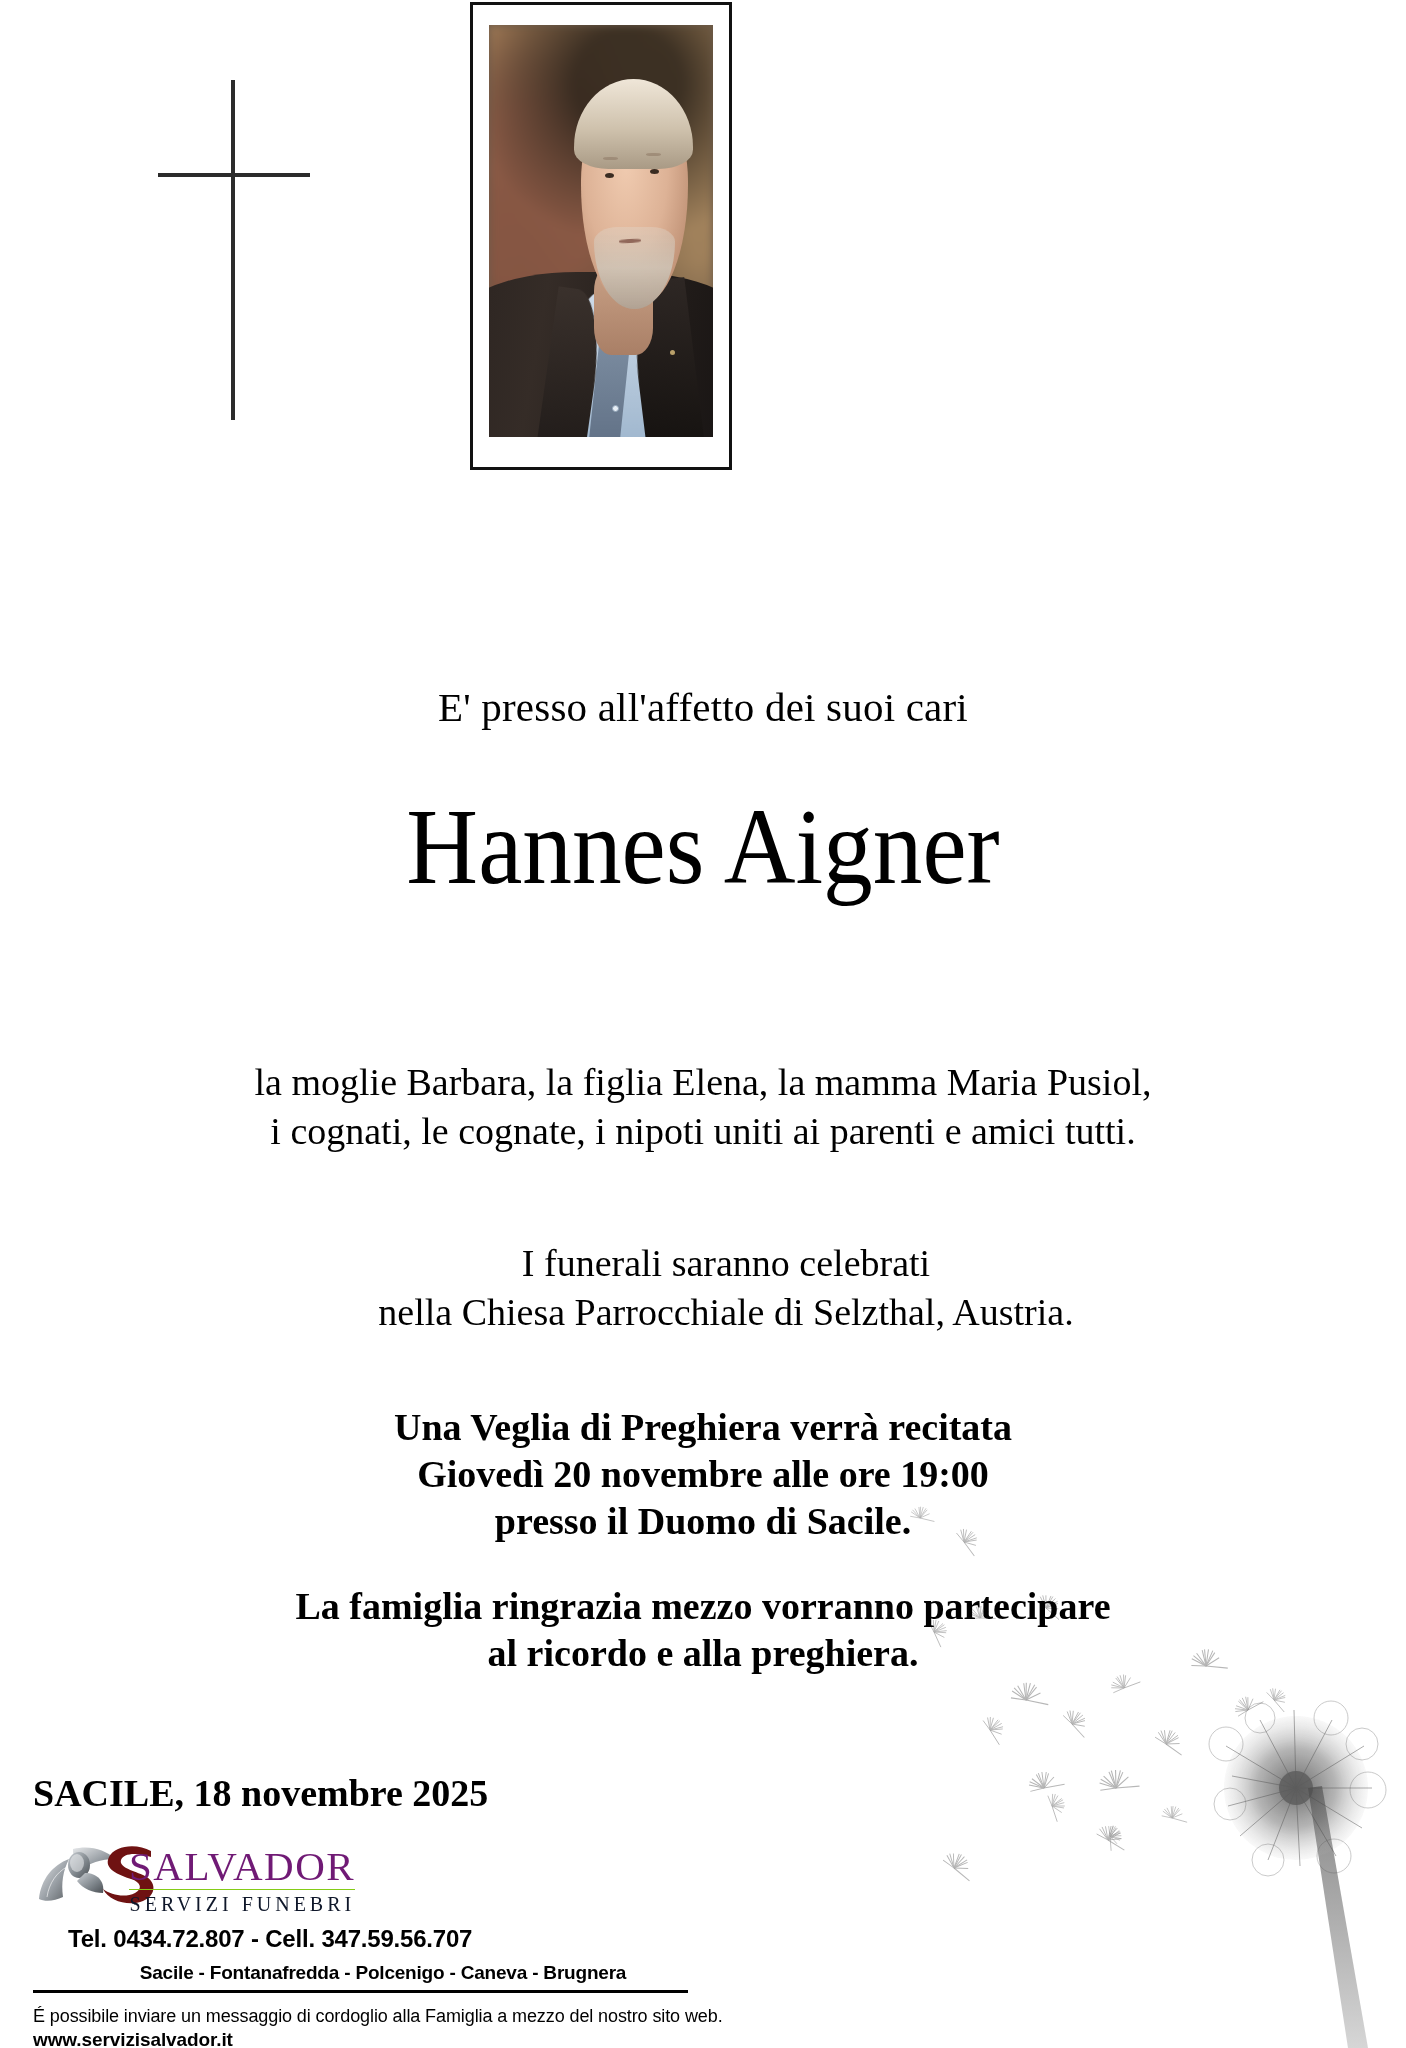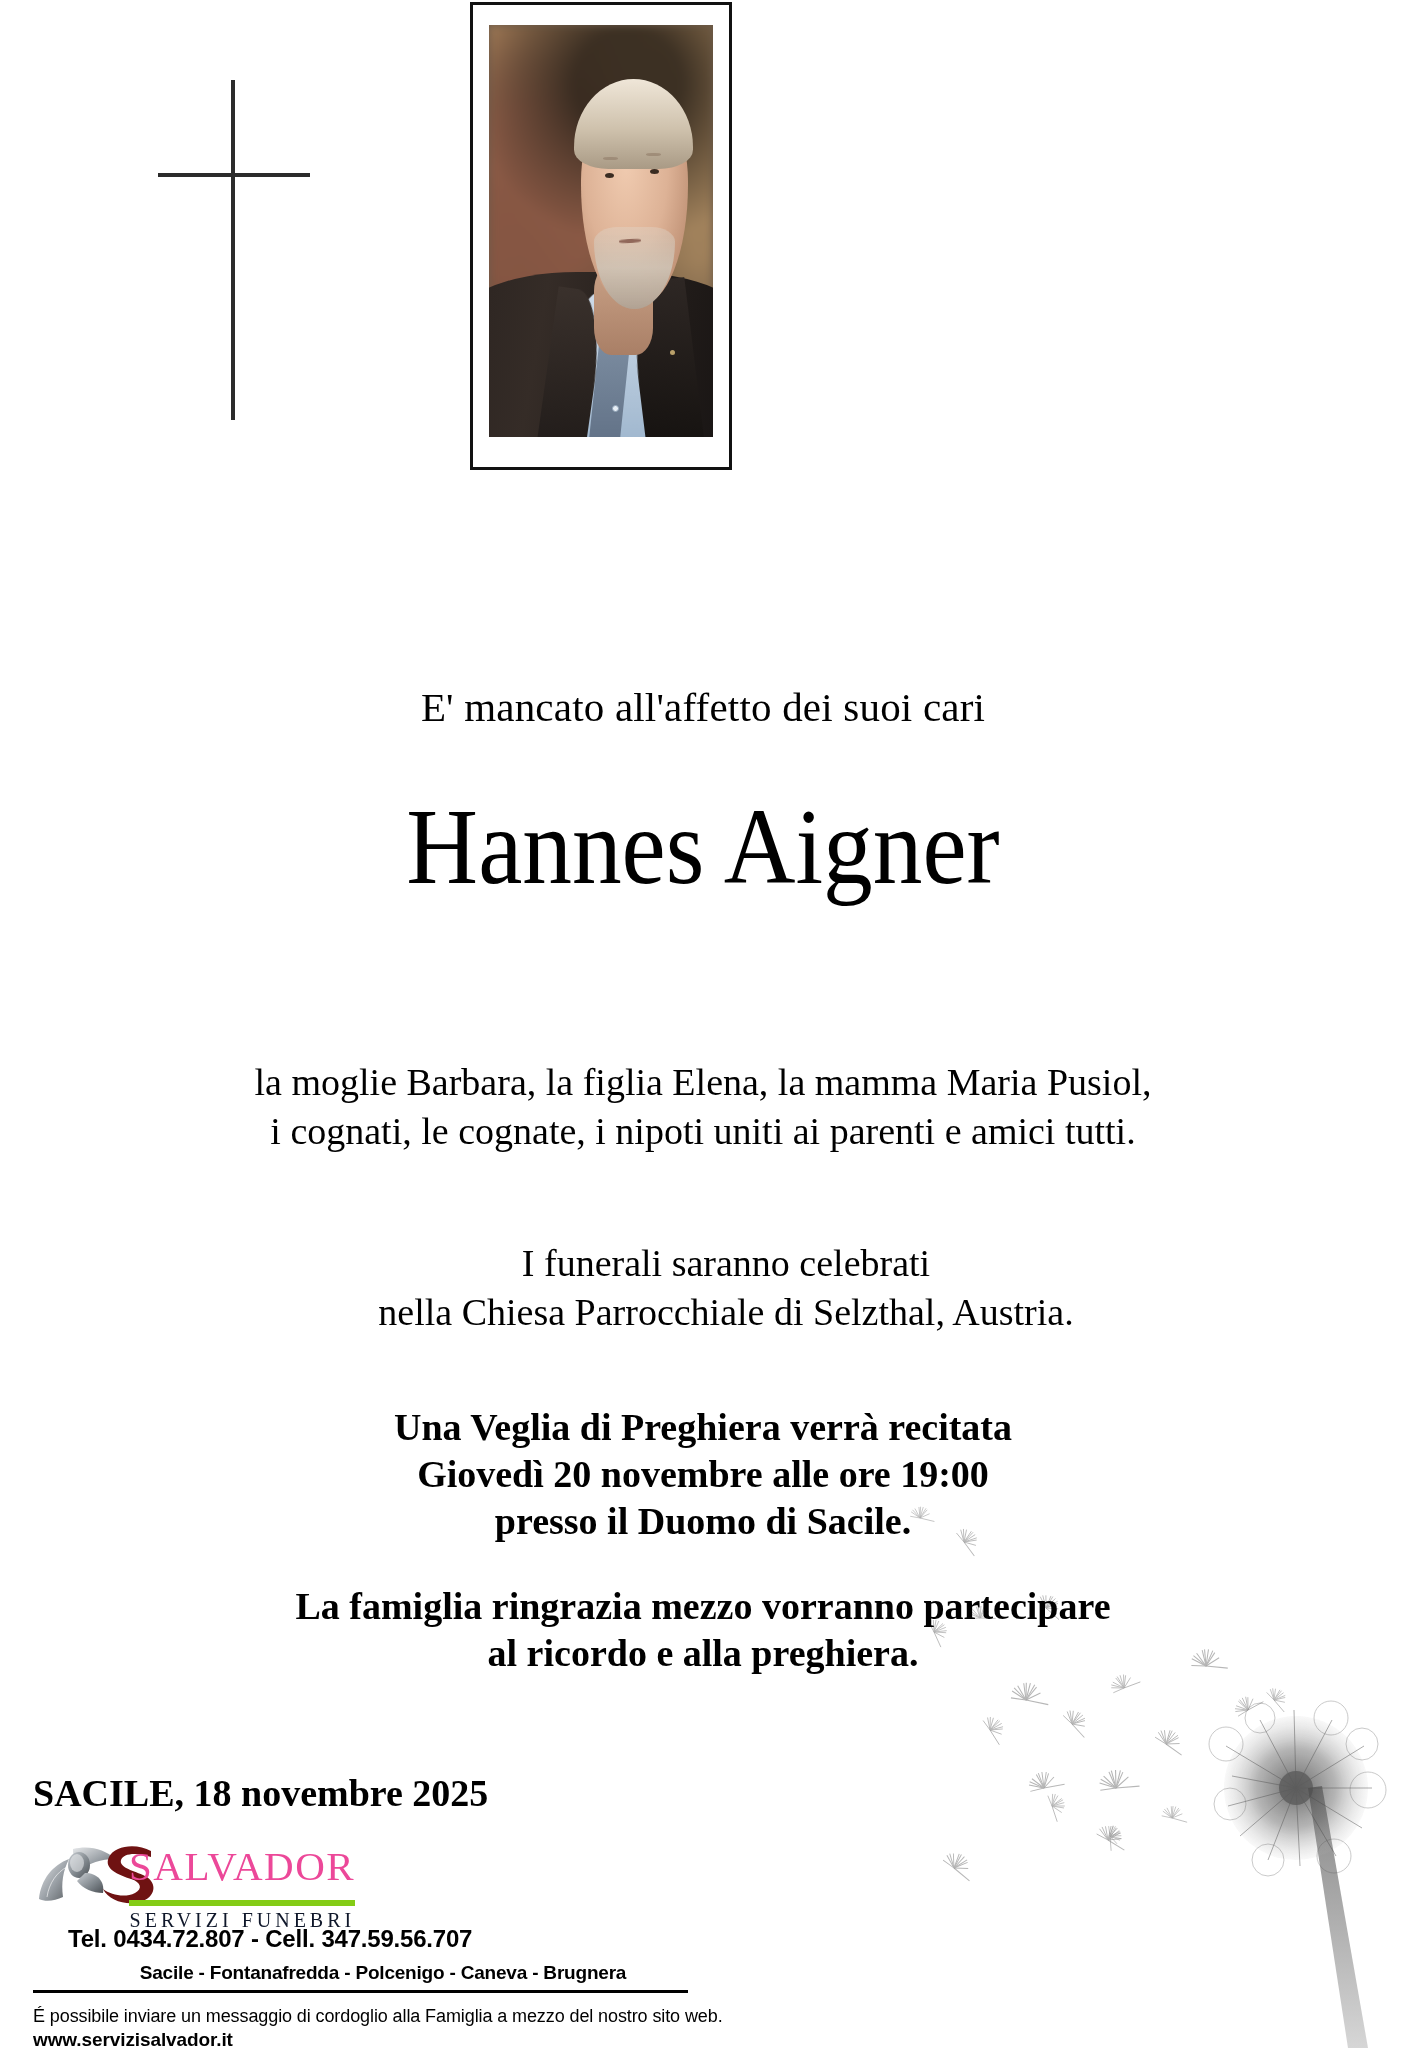--- a/index.html
+++ b/index.html
@@ -301,24 +301,24 @@
   #logo-words {
     position: absolute;
     left: 96px;
     top: 3px;
   }
   #logo-salvador {
     font-family: "Liberation Serif", "DejaVu Serif", serif;
     font-size: 41px;
     letter-spacing: 1.5px;
     line-height: 1;
-    color: #ec4899;
-    border-bottom: 6px solid #84cc16;
+    color: #701a75;
+    border-bottom: 1px solid #84cc16;
     display: inline-block;
-    padding-bottom: 13px;
+    padding-bottom: 2px;
   }
   #logo-sub {
     font-family: "Liberation Serif", "DejaVu Serif", serif;
     font-size: 20px;
     letter-spacing: 4px;
     color: #0f172a;
     margin-top: 3px;
     text-align: right;
   }
   .sans-bold {
@@ -466,21 +466,21 @@
       <use href="#seed" transform="translate(104,130) rotate(-22) scale(0.9)"></use>
       <use href="#seed" transform="translate(170,120) rotate(18) scale(1.0)"></use>
       <use href="#seed" transform="translate(44,30) rotate(-10) scale(0.85)"></use>
       <use href="#seed" transform="translate(88,54) rotate(30) scale(1.0)"></use>
       <use href="#seed" transform="translate(372,222) rotate(-52) scale(1.0)"></use>
       <use href="#seed" transform="translate(398,212) rotate(26) scale(0.9)"></use>
       <use href="#seed" transform="translate(58,144) rotate(42) scale(0.95)"></use>
     </g>
   </svg>
 
-  <div class="center-text" id="lead">E' mancato all'affetto dei suoi cari</div>
+  <div class="center-text" id="lead">E' presso all'affetto dei suoi cari</div>
 
   <div class="center-text" id="deceased-name">Hannes Aigner</div>
 
 
   <div class="center-text" id="announce-block">
     <div>la moglie Barbara, la figlia Elena, la mamma Maria Pusiol,</div>
     <div>i cognati, le cognate, i nipoti uniti ai parenti e amici tutti.</div>
   </div>
 
   <div class="center-text" id="funeral-block">

